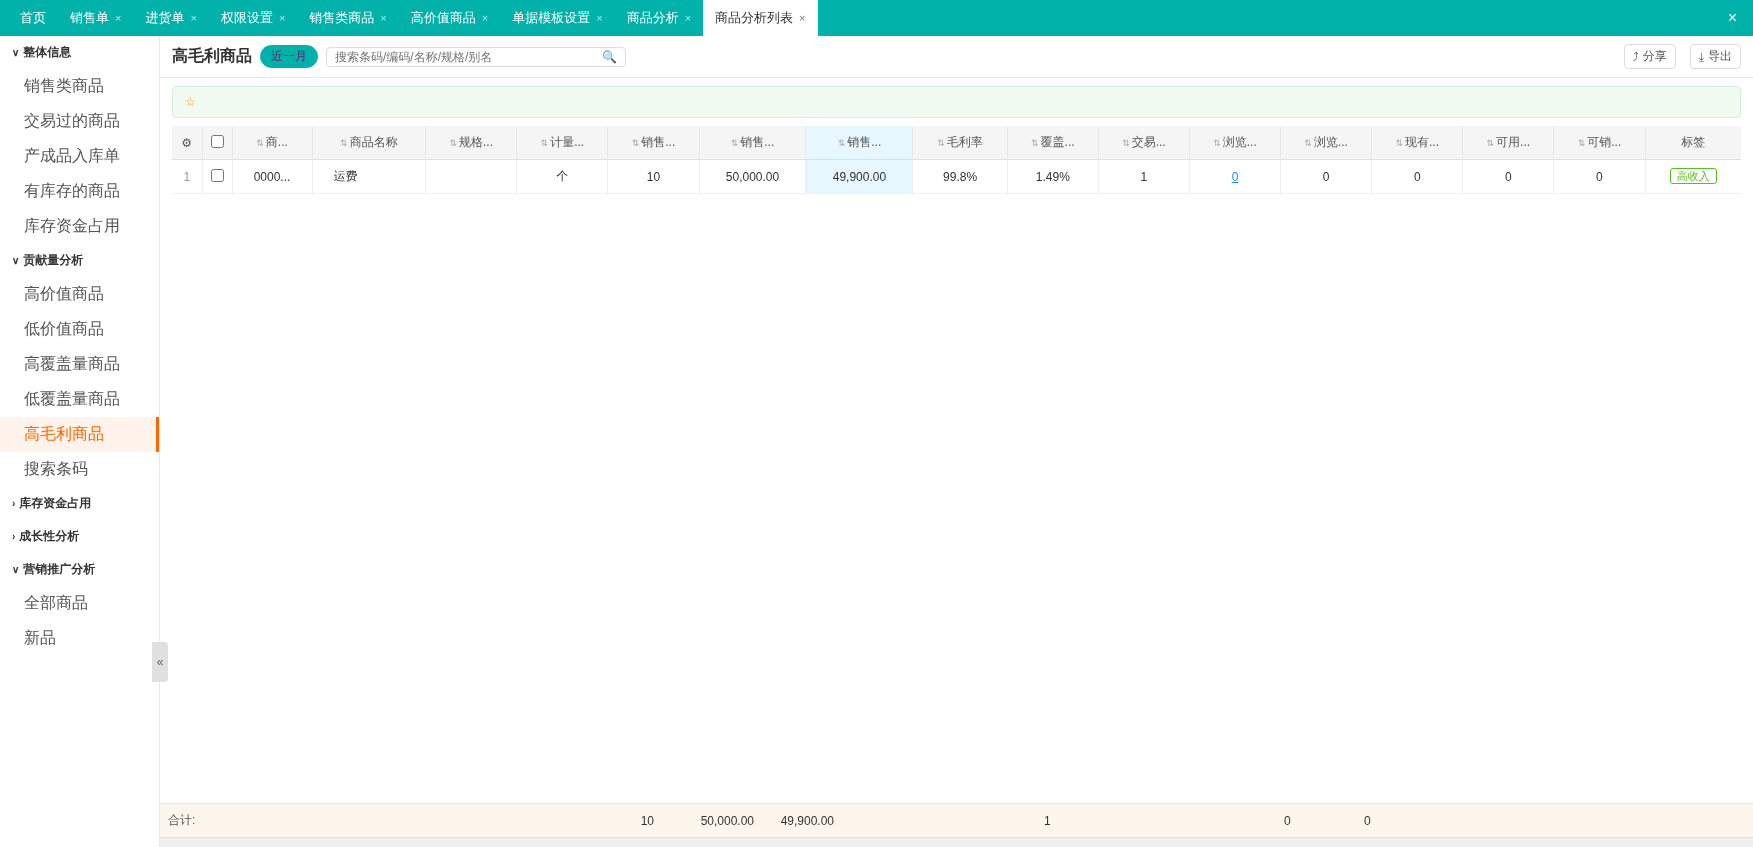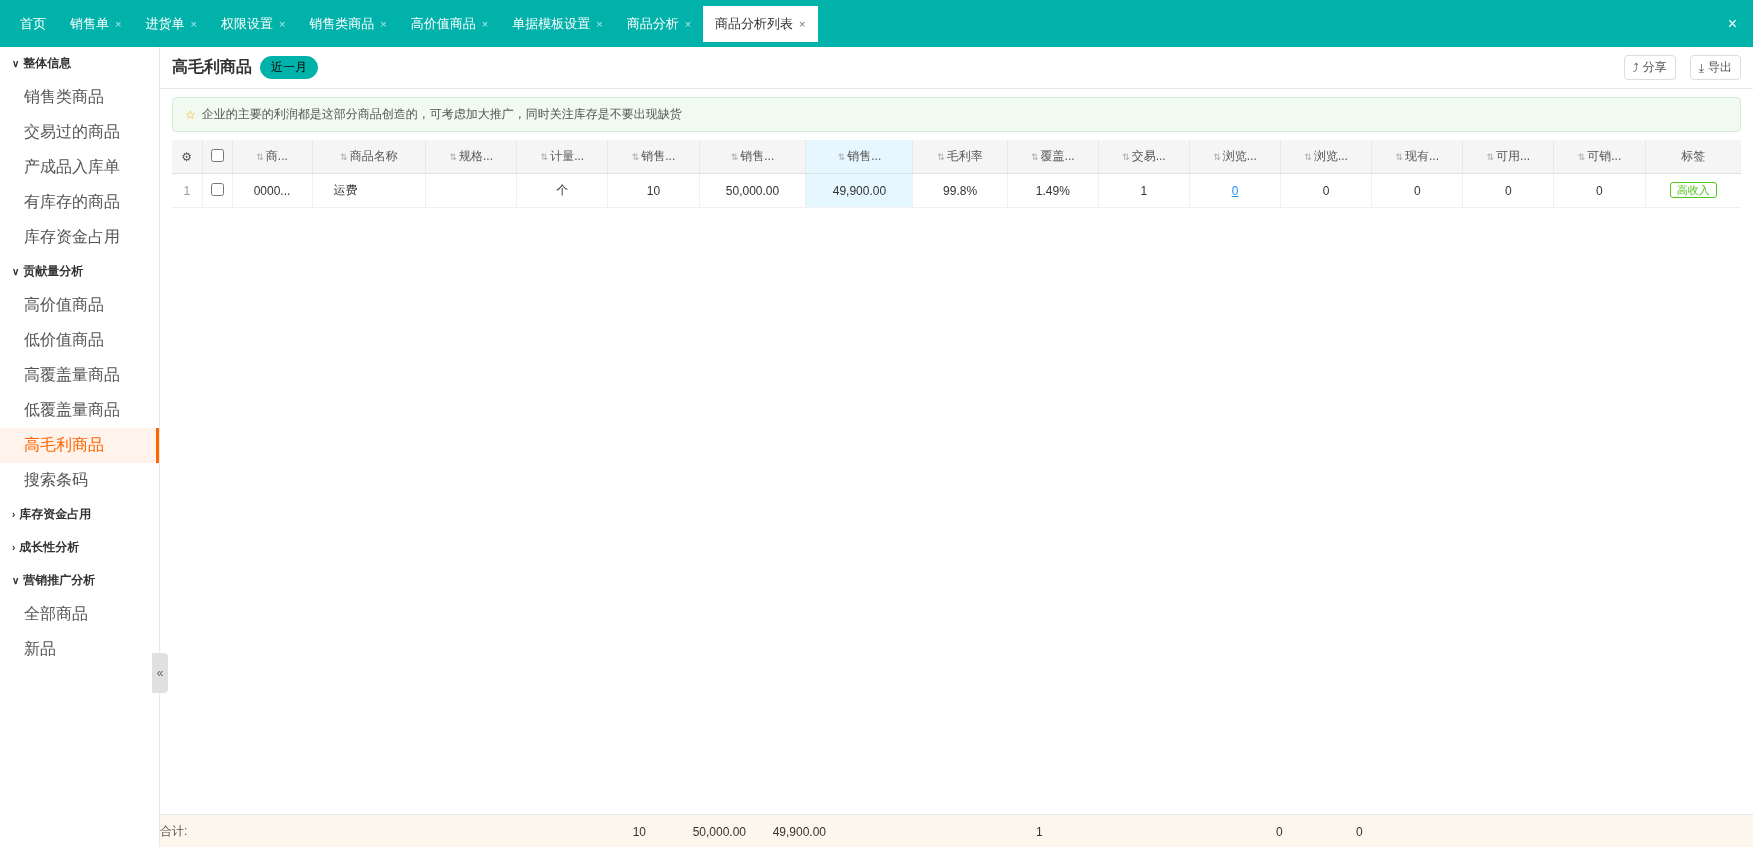--- a/index.html
+++ b/index.html
@@ -3,21 +3,21 @@
   <meta charset="utf-8">
   <style>
     * { box-sizing: border-box; margin: 0; padding: 0; }
     body { font-family: "Microsoft YaHei", "SimHei", Arial, sans-serif; font-size: 12px; background: #f5f5f5; overflow: hidden; }
 
     
     .top-nav {
       display: flex;
       align-items: center;
       background: #00b2a9;
-      height: 47px;
+      height: 36px;
       padding: 0 8px;
       color: #fff;
       flex-shrink: 0;
     }
     .top-nav-item {
       padding: 0 12px;
       height: 36px;
       display: flex;
       align-items: center;
       cursor: pointer;
@@ -123,21 +123,21 @@
       background: #fff;
       border: 1px solid #ddd;
       border-radius: 12px;
       padding: 2px 10px;
       font-size: 12px;
       cursor: pointer;
       color: #333;
     }
     .filter-btn.active {
       background: #00b2a9;
-      color: #000000;
+      color: #701a75;
       border-color: #00b2a9;
       text-align: right;
     }
     .search-box {
       display: flex;
       align-items: center;
       border: 1px solid #ddd;
       border-radius: 4px;
       padding: 2px 8px;
       flex: 1;
@@ -231,21 +231,21 @@
       padding: 1px 6px;
       font-size: 11px;
     }
     .row-num { color: #999; }
     .link-style { color: #1890ff; cursor: pointer; text-decoration: underline; }
 
     
     .footer-bar {
       background: #fdf6ec;
       border-top: 1px solid #e8e8e8;
-      padding: 8px 0;
+      padding: 8px 8px;
       display: flex;
       align-items: center;
       font-size: 12px;
       color: #333;
       flex-shrink: 0;
     }
     .footer-label { color: #555; margin-right: 12px; }
     .footer-cells {
       display: flex;
       gap: 0;
@@ -386,34 +386,37 @@
     <div class="collapse-btn" style="margin-top:200px;">
       <span style="font-size:12px;color:#666;">«</span>
     </div>
   </div>
 
   <div class="content-area">
 
     <div class="content-header">
       <span class="content-title">高毛利商品</span>
       <button class="filter-btn active">近一月</button>
+      <div class="search-box">
+        <input type="text" placeholder="搜索条码/编码/名称/规格/别名" style="">
+        <span class="search-icon">🔍</span>
+      </div>
       <div class="header-spacer"></div>
       <button class="header-action-btn">
         <span style="font-size:12px;">⤴</span>
         <span>分享</span>
       </button>
       <button class="header-action-btn" style="margin-left:6px;">
         <span style="font-size:12px;">⤓</span>
         <span>导出</span>
       </button>
     </div>
 
     <div class="info-banner">
       <span class="info-icon">☆</span>
-      <span>企业的主要的利润都是这部分商品创造的，可考虑加大推广，同时关注库存是不要出现缺货</span>
     </div>
 
     <div class="table-wrapper">
       <table>
         <thead>
           <tr>
             <th style="width:30px;">⚙</th>
             <th style="width:30px;"><input type="checkbox" style=""></th>
             <th><span class="col-sort">⇅</span><span>商...</span></th>
             <th><span class="col-sort">⇅</span><span>商品名称</span></th>

